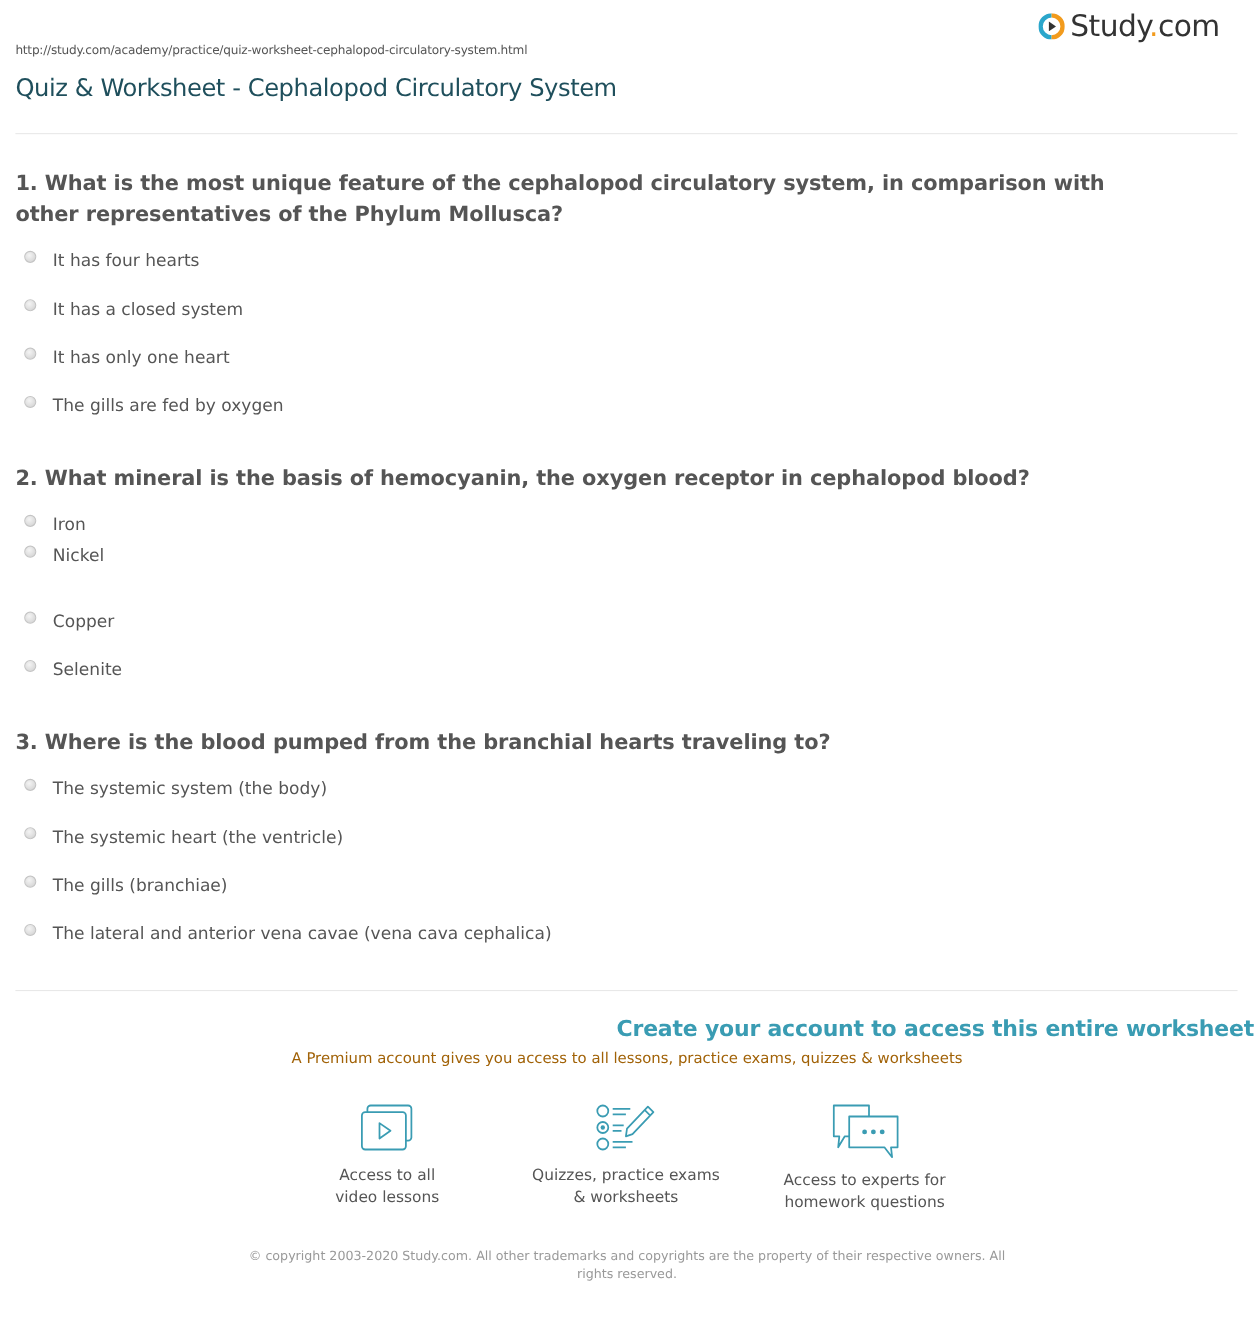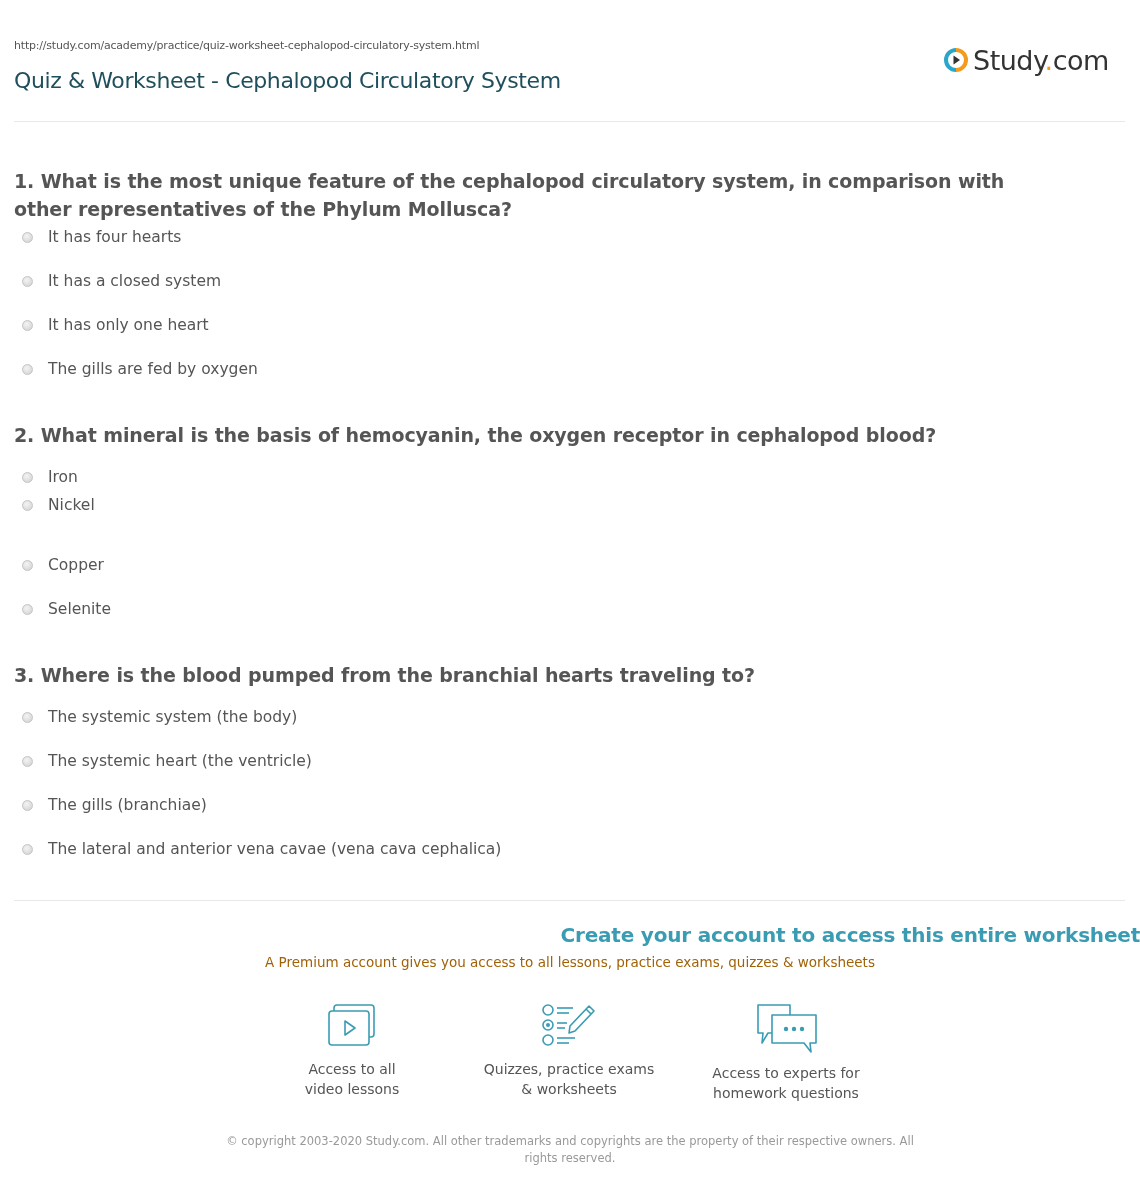--- a/index.html
+++ b/index.html
@@ -7,41 +7,41 @@
     width: 1140px; height: 1197px; position: relative; overflow: hidden;
     font-family: "DejaVu Sans", "Liberation Sans", sans-serif;
     color: #555555;
   }
   .url {
     position: absolute; left: 14px; top: 11px;
     font-size: 11px; color: #555; letter-spacing: -0.2px; margin-top: 28px;
   }
   .logo {
     position: absolute; left: 944px; top: 8px; height: 32px;
-    display: flex; align-items: center; margin-top: 36px;
+    display: flex; align-items: center;
   }
   .logo-text {
     font-size: 27px; color: #333; font-weight: normal; letter-spacing: -0.5px;
     margin-left: 5px;
   }
   .logo-text .dot { color: #f29b1d; }
   .title {
     position: absolute; left: 14px; top: 68px; margin: 0;
     font-size: 22px; font-weight: normal; color: #1f4f5c; letter-spacing: -0.4px;
   }
   .rule {
     position: absolute; left: 14px; width: 1111px; height: 1px; background: #e8e8e8;
   }
   .question {
     position: absolute; left: 14px; width: 1000px; margin: 0;
     font-size: 19px; font-weight: bold; color: #555; line-height: 28px;
     letter-spacing: -0.1px;
   }
   .option {
-    position: absolute; left: 22px; display: flex; align-items: center;
+    position: absolute; left: 22px; display: flex; 
     font-size: 15.5px; color: #555; cursor: pointer;
   }
   .radio {
     width: 9px; height: 9px; border-radius: 50%;
     background: radial-gradient(circle at 40% 35%, #f4f4f4, #cfcfcf);
     border: 1px solid #c4c4c4; margin-right: 15px;
   }
   .cta-title {
     position: absolute; left: 0; width: 1140px; top: 923px; text-align: right;
     font-size: 20px; color: #3a9cb3; font-weight: bold; letter-spacing: -0.2px;
@@ -72,21 +72,21 @@
     <path d="M12 2 A10 10 0 0 0 12 22" fill="none" stroke="#2ba6cb" stroke-width="4"></path>
     <path d="M12 22 A10 10 0 0 0 12 2" fill="none" stroke="#f29b1d" stroke-width="4"></path>
     <path d="M9.5 7.5 L16 12 L9.5 16.5 Z" fill="#333"></path>
   </svg>
   <span class="logo-text"><span>Study</span><span class="dot">.</span><span>com</span></span>
 </div>
 
 <h1 class="title">Quiz &amp; Worksheet - Cephalopod Circulatory System</h1>
 <div class="rule" style="top:121px"></div>
 
-<h2 class="question" style="top:167px">1. What is the most unique feature of the cephalopod circulatory system, in comparison with other representatives of the Phylum Mollusca?</h2>
+<h2 class="question" style="top:153px">1. What is the most unique feature of the cephalopod circulatory system, in comparison with other representatives of the Phylum Mollusca?</h2>
 <label class="option" style="top:228px">
     <span class="radio"></span>
     <span>It has four hearts</span>
   </label>
 <label class="option" style="top:272px">
     <span class="radio"></span>
     <span>It has a closed system</span>
   </label>
 <label class="option" style="top:316px">
     <span class="radio"></span>

